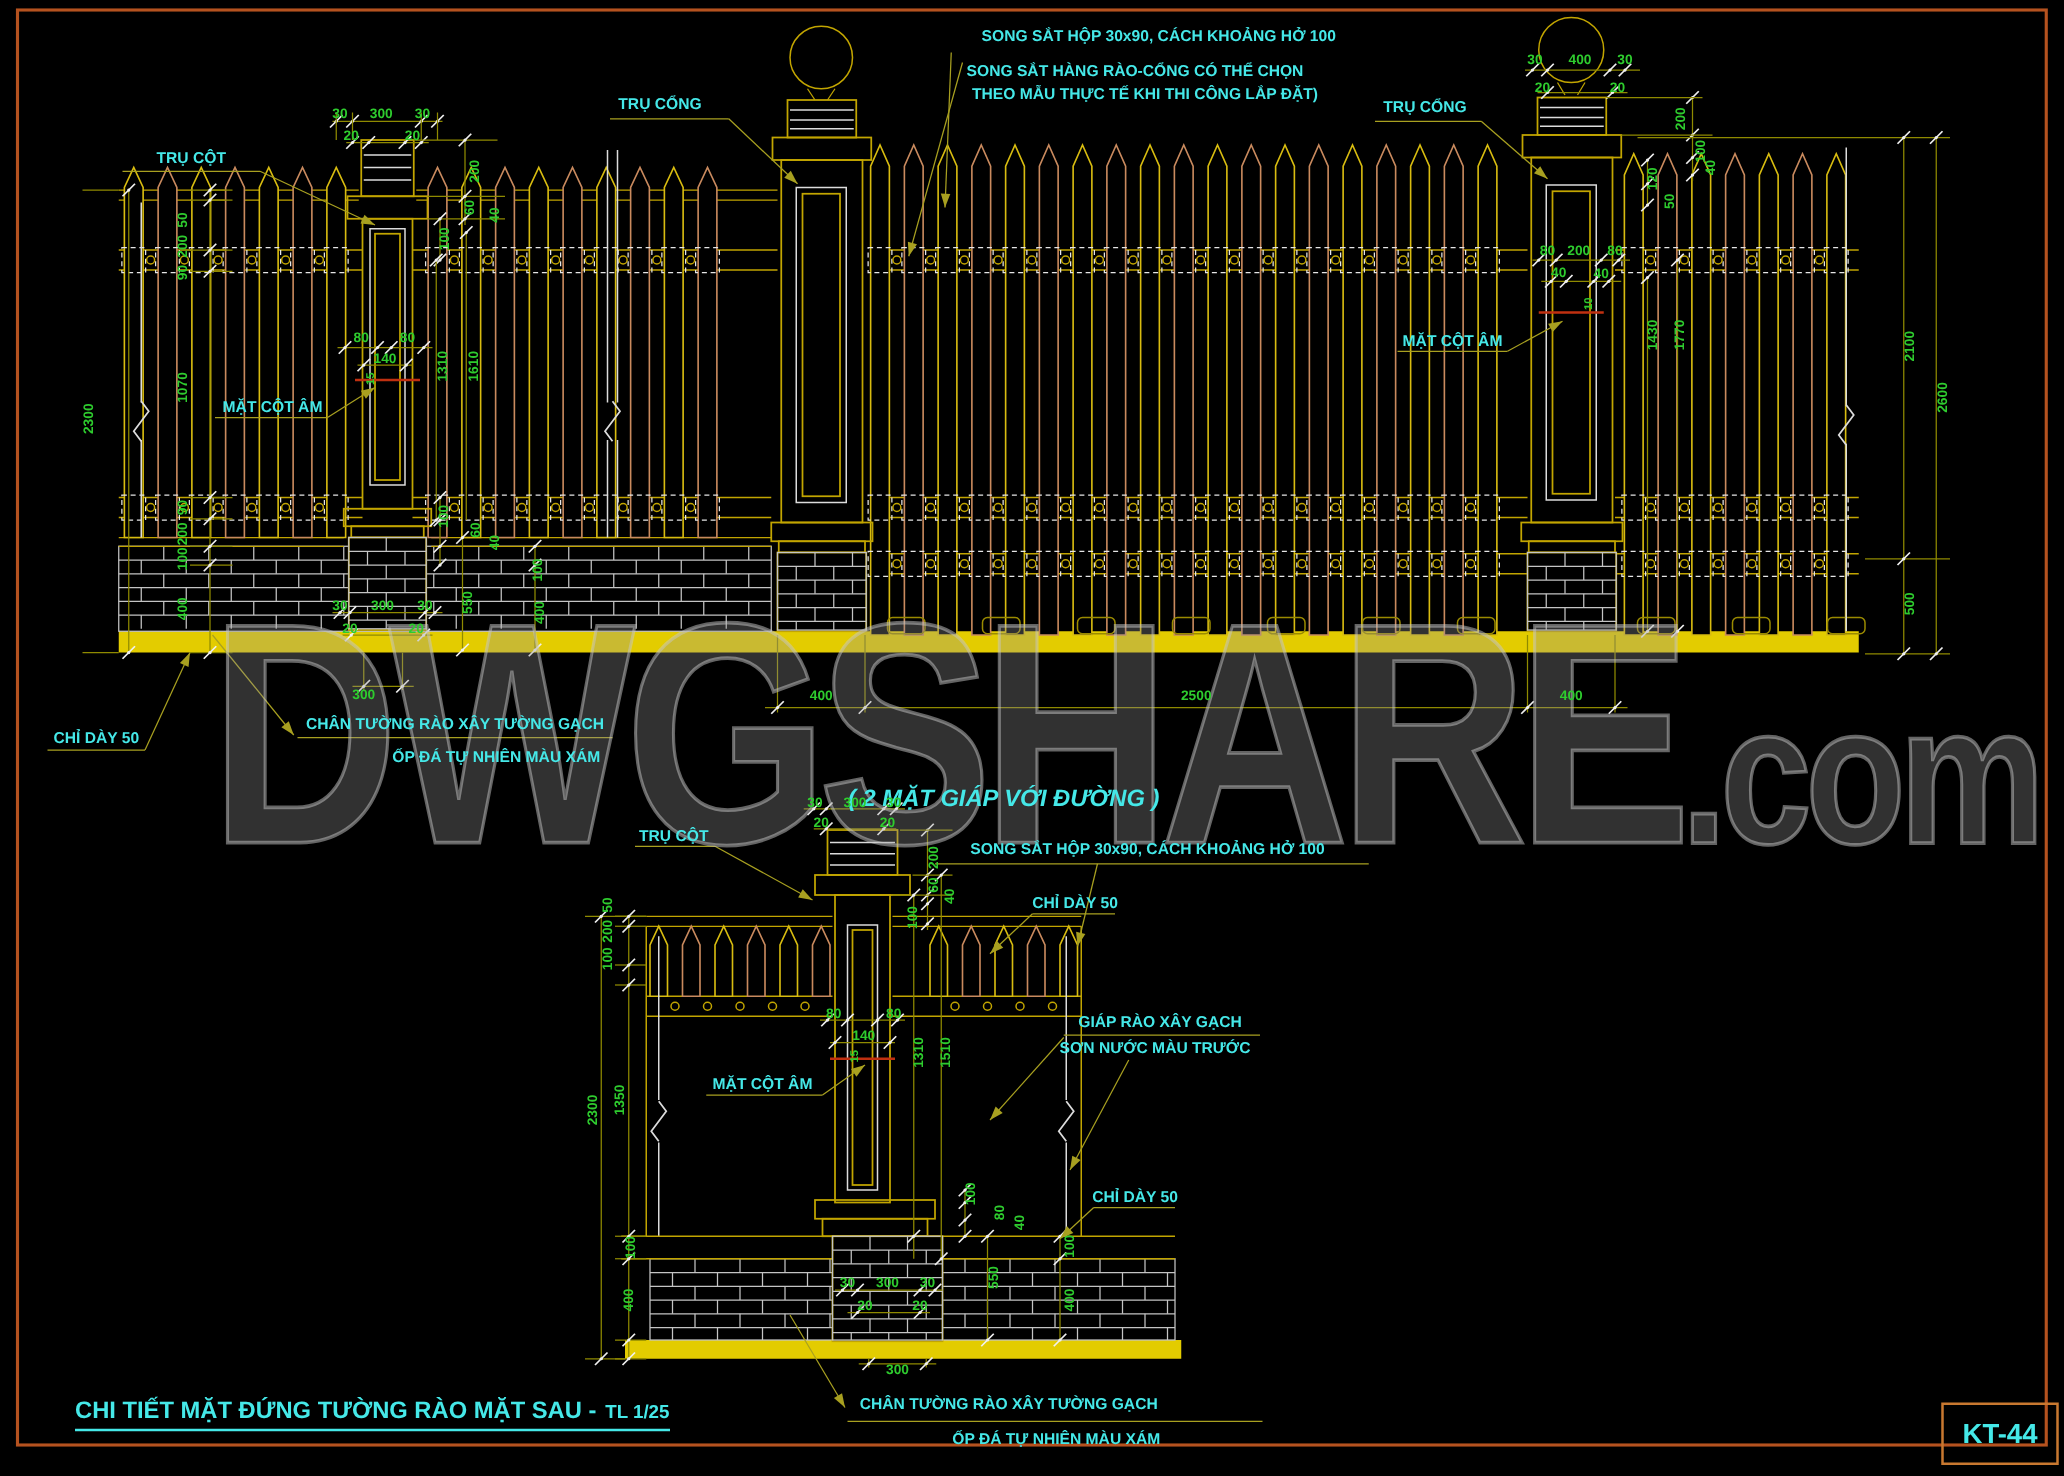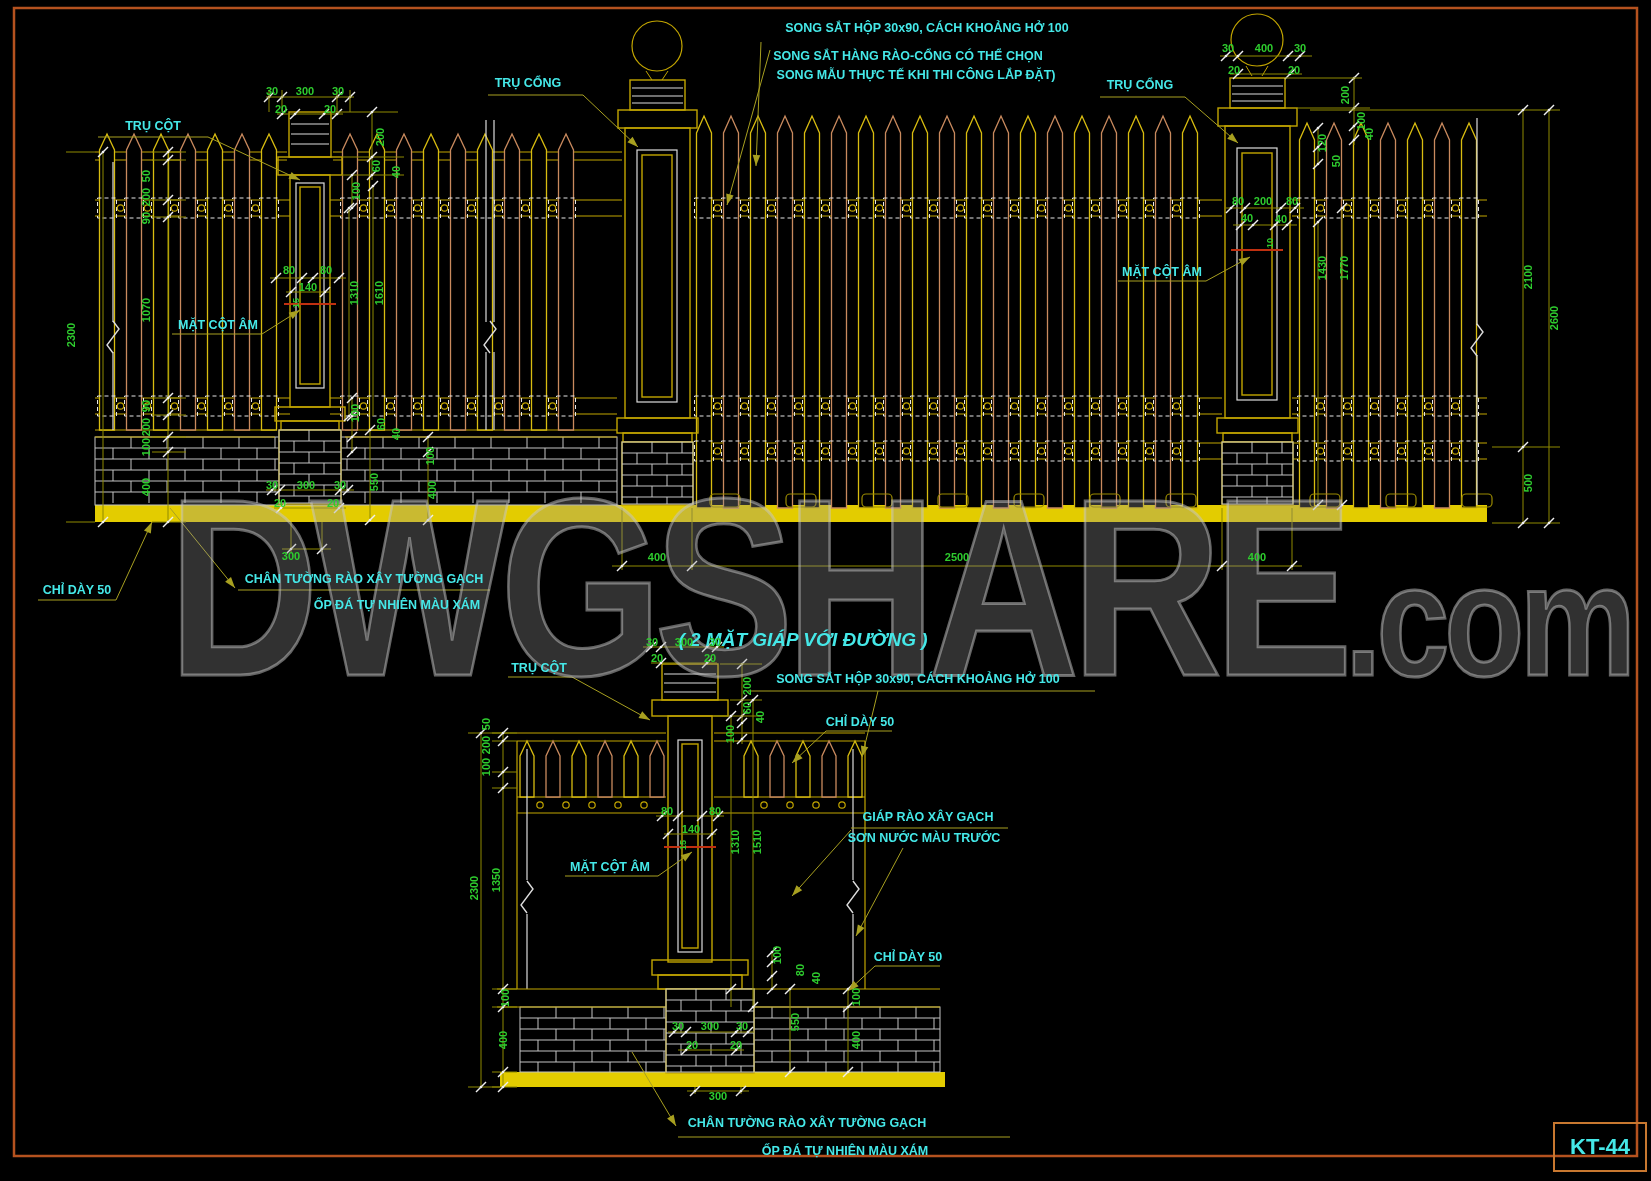--- a/index.html
+++ b/index.html
@@ -1072,20 +1072,23 @@
       <polygon points="0,0 -11,3.8 -11,-3.8" fill="#A8A020" transform="translate(848,991) rotate(137.20259816176582)"></polygon>
       <line x1="632" y1="1052" x2="676" y2="1126" stroke="#A8A020" stroke-width="1"></line>
       <polygon points="0,0 -11,3.8 -11,-3.8" fill="#A8A020" transform="translate(676,1126) rotate(59.2645122980799)"></polygon>
       <line x1="678" y1="1137" x2="1010" y2="1137" stroke="#A8A020" stroke-width="1"></line>
     </svg>
 
   <div class="wm"><span class="big">DWGSHARE</span><span class="small">.com</span></div>
 
   <div class="subtitle" style="left:803px;top:629px;">( 2 MẶT GIÁP VỚI ĐƯỜNG )</div>
 
+  <div class="titlebar" style="left:60px;top:1118px;">
+    <span class="main">CHI TIẾT MẶT ĐỨNG TƯỜNG RÀO MẶT SAU -</span><span class="scale">TL 1/25</span>
+  </div>
 
   <div class="ktbox">
     <span>KT-44</span>
   </div>
 
   <div id="labels">
       <div class="lab dimtx rot" style="left: 72px; top: 335px;">2300</div>
       <div class="lab dimtx rot" style="left: 147px; top: 176px;">50</div>
       <div class="lab dimtx rot" style="left: 147px; top: 197px;">200</div>
       <div class="lab dimtx rot" style="left: 147px; top: 218px;">90</div>
@@ -1177,21 +1180,21 @@
       <div class="lab dimtx" style="left: 736px; top: 1046px;">20</div>
       <div class="lab dimtx rot" style="left: 796px; top: 1022px;">550</div>
       <div class="lab dimtx rot" style="left: 857px; top: 997px;">100</div>
       <div class="lab dimtx rot" style="left: 857px; top: 1040px;">400</div>
       <div class="lab dimtx" style="left: 718px; top: 1097px;">300</div>
       <div class="lab calltx" style="left: 153px; top: 127px;">TRỤ CỘT</div>
       <div class="lab calltx" style="left: 528px; top: 84px;">TRỤ CỔNG</div>
       <div class="lab calltx" style="left: 1140px; top: 86px;">TRỤ CỔNG</div>
       <div class="lab calltx" style="left: 927px; top: 29px;">SONG SẮT HỘP 30x90, CÁCH KHOẢNG HỞ 100</div>
       <div class="lab calltx" style="left: 908px; top: 57px;">SONG SẮT HÀNG RÀO-CỔNG CÓ THỂ CHỌN</div>
-      <div class="lab calltx" style="left: 916px; top: 76px;">SONG MẪU THỰC TẾ KHI THI CÔNG LẮP ĐẶT)</div>
+      <div class="lab calltx" style="left: 916px; top: 76px;">THEO MẪU THỰC TẾ KHI THI CÔNG LẮP ĐẶT)</div>
       <div class="lab calltx" style="left: 218px; top: 326px;">MẶT CỘT ÂM</div>
       <div class="lab calltx" style="left: 1162px; top: 273px;">MẶT CỘT ÂM</div>
       <div class="lab calltx" style="left: 77px; top: 591px;">CHỈ DÀY 50</div>
       <div class="lab calltx" style="left: 364px; top: 580px;">CHÂN TƯỜNG RÀO XÂY TƯỜNG GẠCH</div>
       <div class="lab calltx" style="left: 397px; top: 606px;">ỐP ĐÁ TỰ NHIÊN MÀU XÁM</div>
       <div class="lab calltx" style="left: 539px; top: 669px;">TRỤ CỘT</div>
       <div class="lab calltx" style="left: 918px; top: 680px;">SONG SẮT HỘP 30x90, CÁCH KHOẢNG HỞ 100</div>
       <div class="lab calltx" style="left: 860px; top: 723px;">CHỈ DÀY 50</div>
       <div class="lab calltx" style="left: 928px; top: 818px;">GIÁP RÀO XÂ‌Y GẠCH</div>
       <div class="lab calltx" style="left: 924px; top: 839px;">SƠN NƯỚC MÀU TRƯỚC</div>

